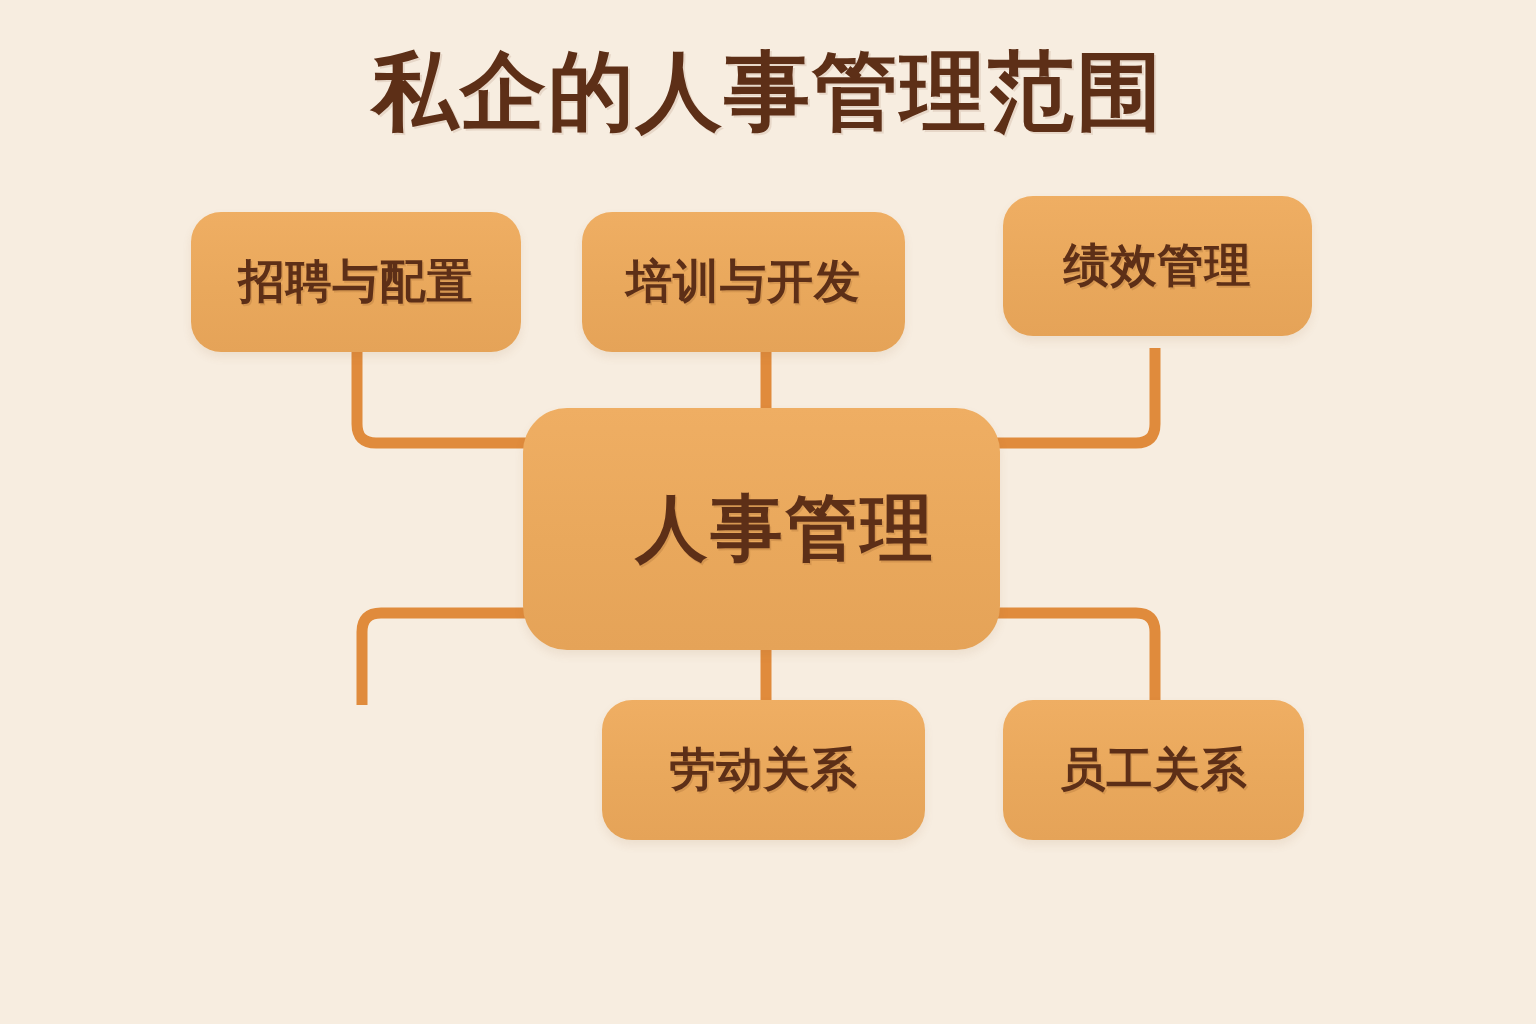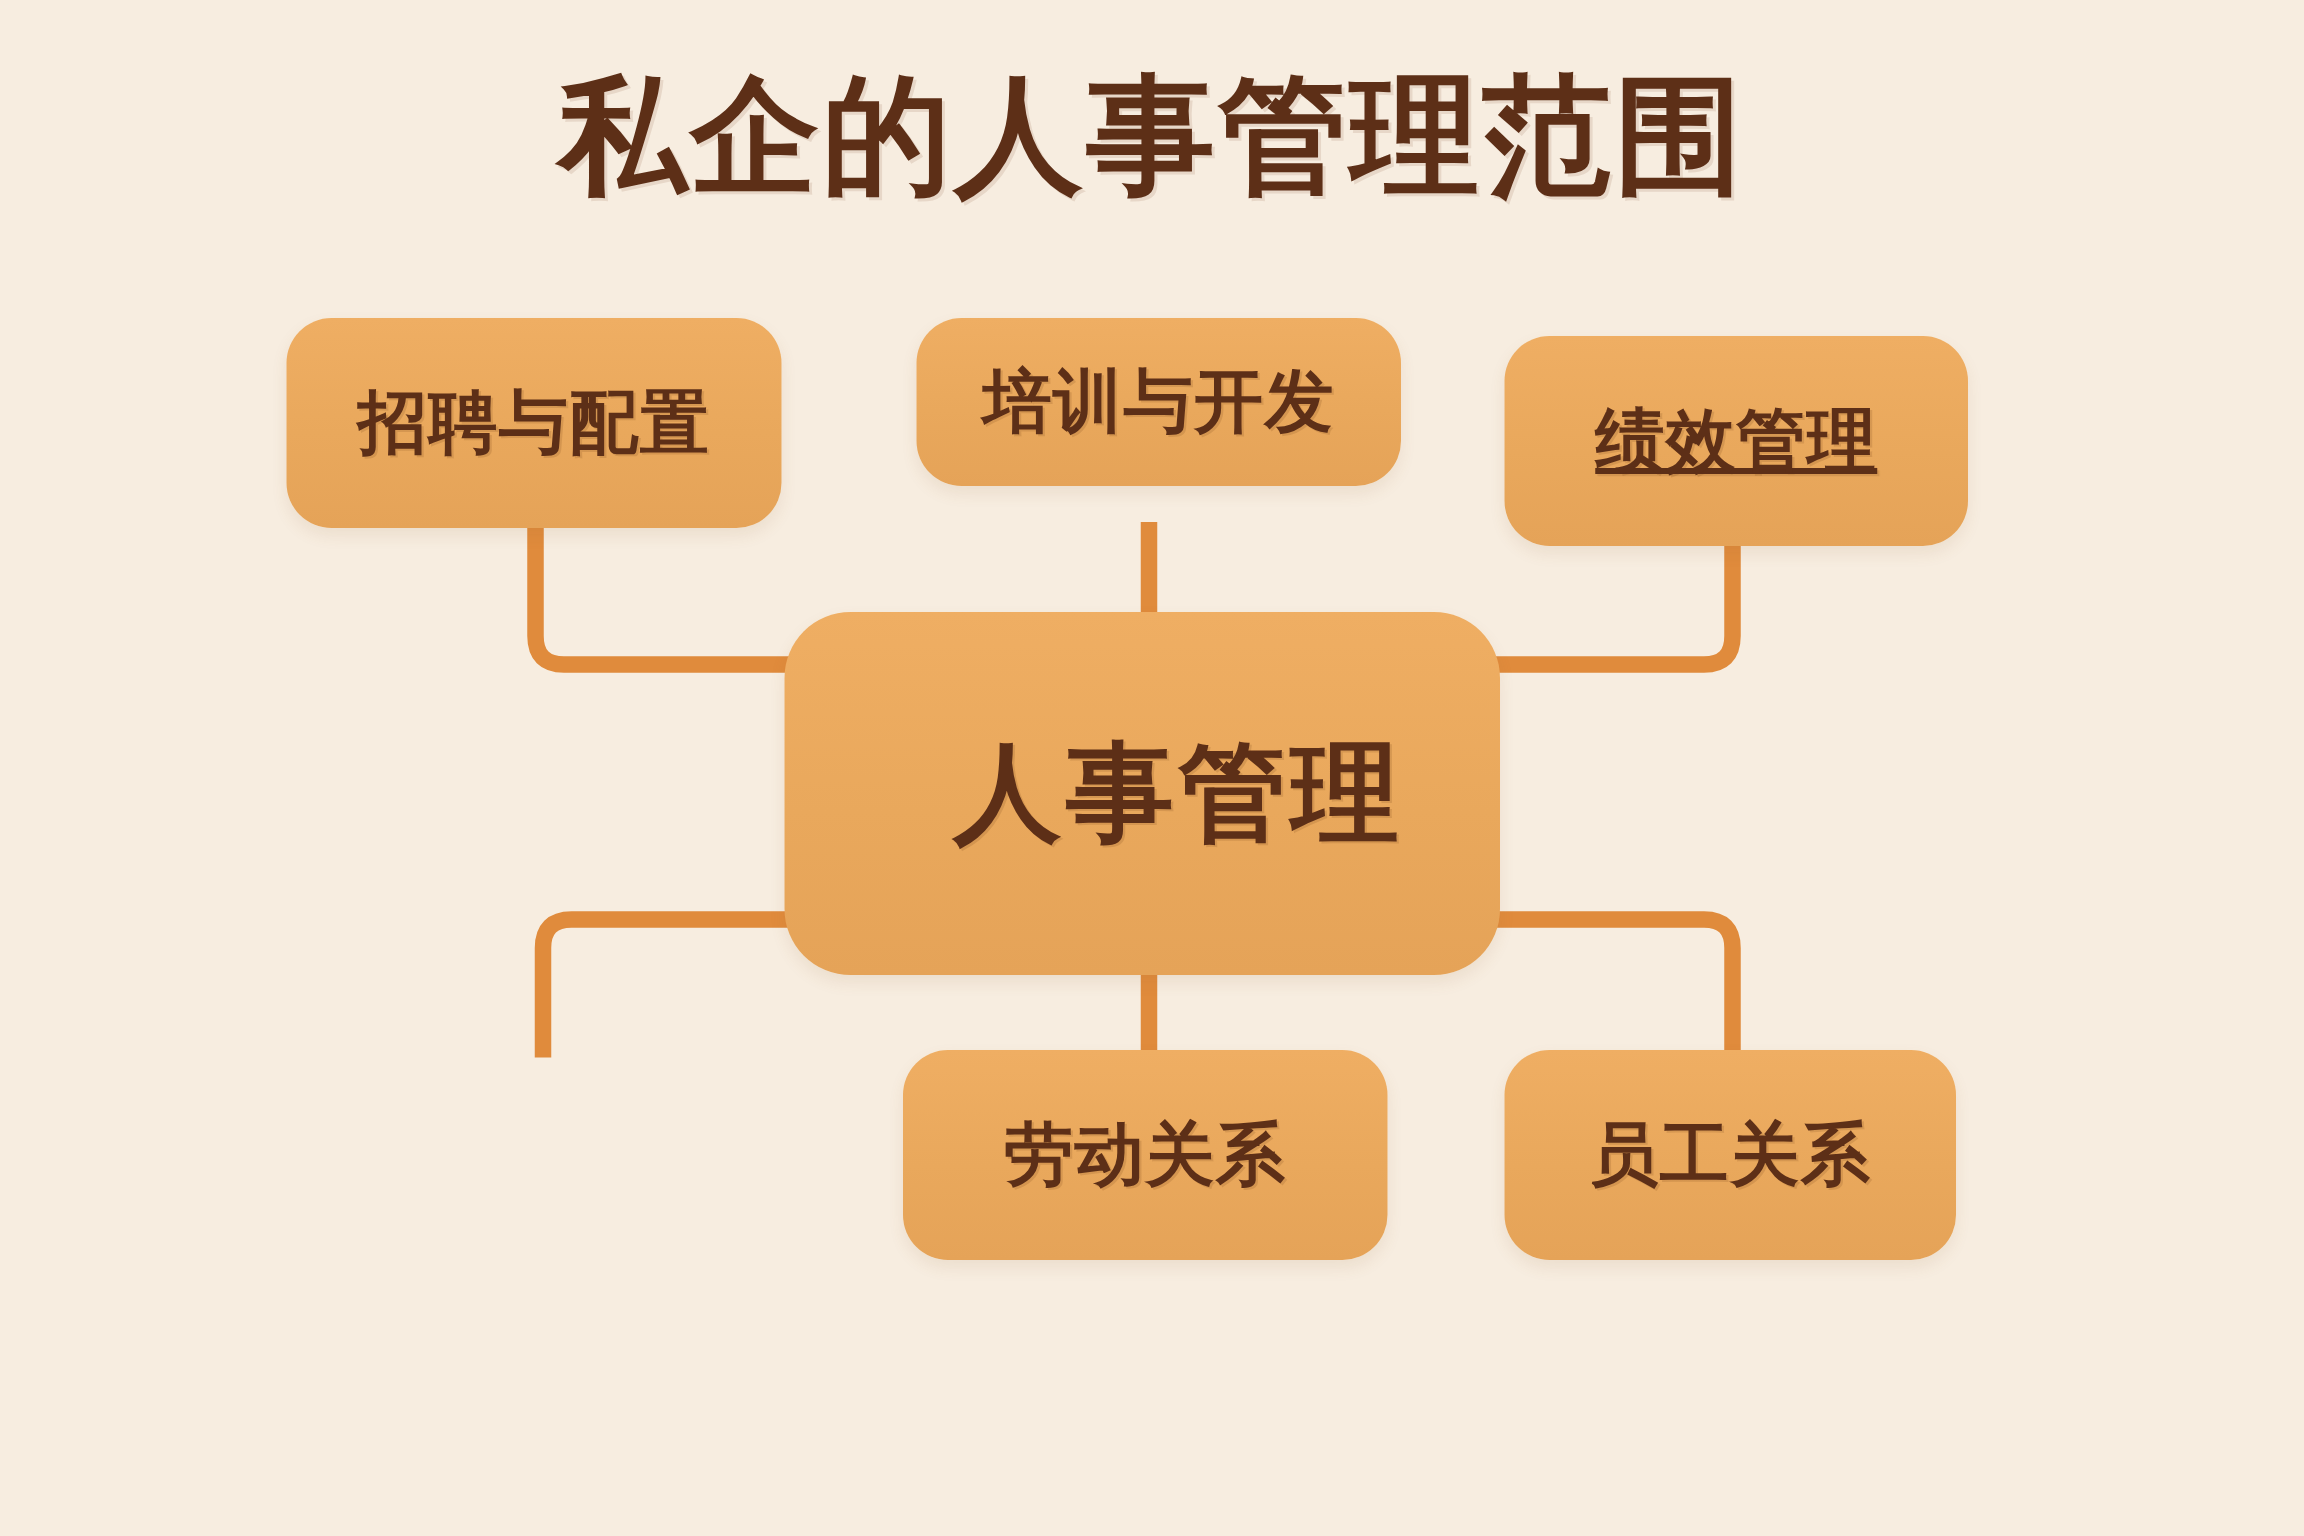--- a/index.html
+++ b/index.html
@@ -68,22 +68,22 @@
 
   .node.branch { font-size: 46px; }
   .node.center {
     border-radius: 44px;
     font-size: 72px;
   }
   .node.center .node-label { letter-spacing: 3px; }
 
   
   #node-recruitment { left: 191px; top: 212px; width: 330px; height: 140px; }
-  #node-training    { left: 611px; top: 212px; width: 323px; height: 112px; }
-  #node-performance { left: 1003px; top: 224px; width: 309px; height: 140px; text-decoration: underline; }
+  #node-training    { left: 582px; top: 212px; width: 323px; height: 140px; }
+  #node-performance { left: 1003px; top: 196px; width: 309px; height: 140px; }
 
   
   #node-center { left: 523px; top: 408px; width: 477px; height: 242px; padding-left: 48px; }
 
   
   #node-compensation { left: 191px; top: 700px; width: 330px; height: 140px; }
   #node-labor        { left: 602px; top: 700px; width: 323px; height: 140px; }
   #node-employee     { left: 1003px; top: 700px; width: 301px; height: 140px; justify-content: center; }
 </style>
 </head>

